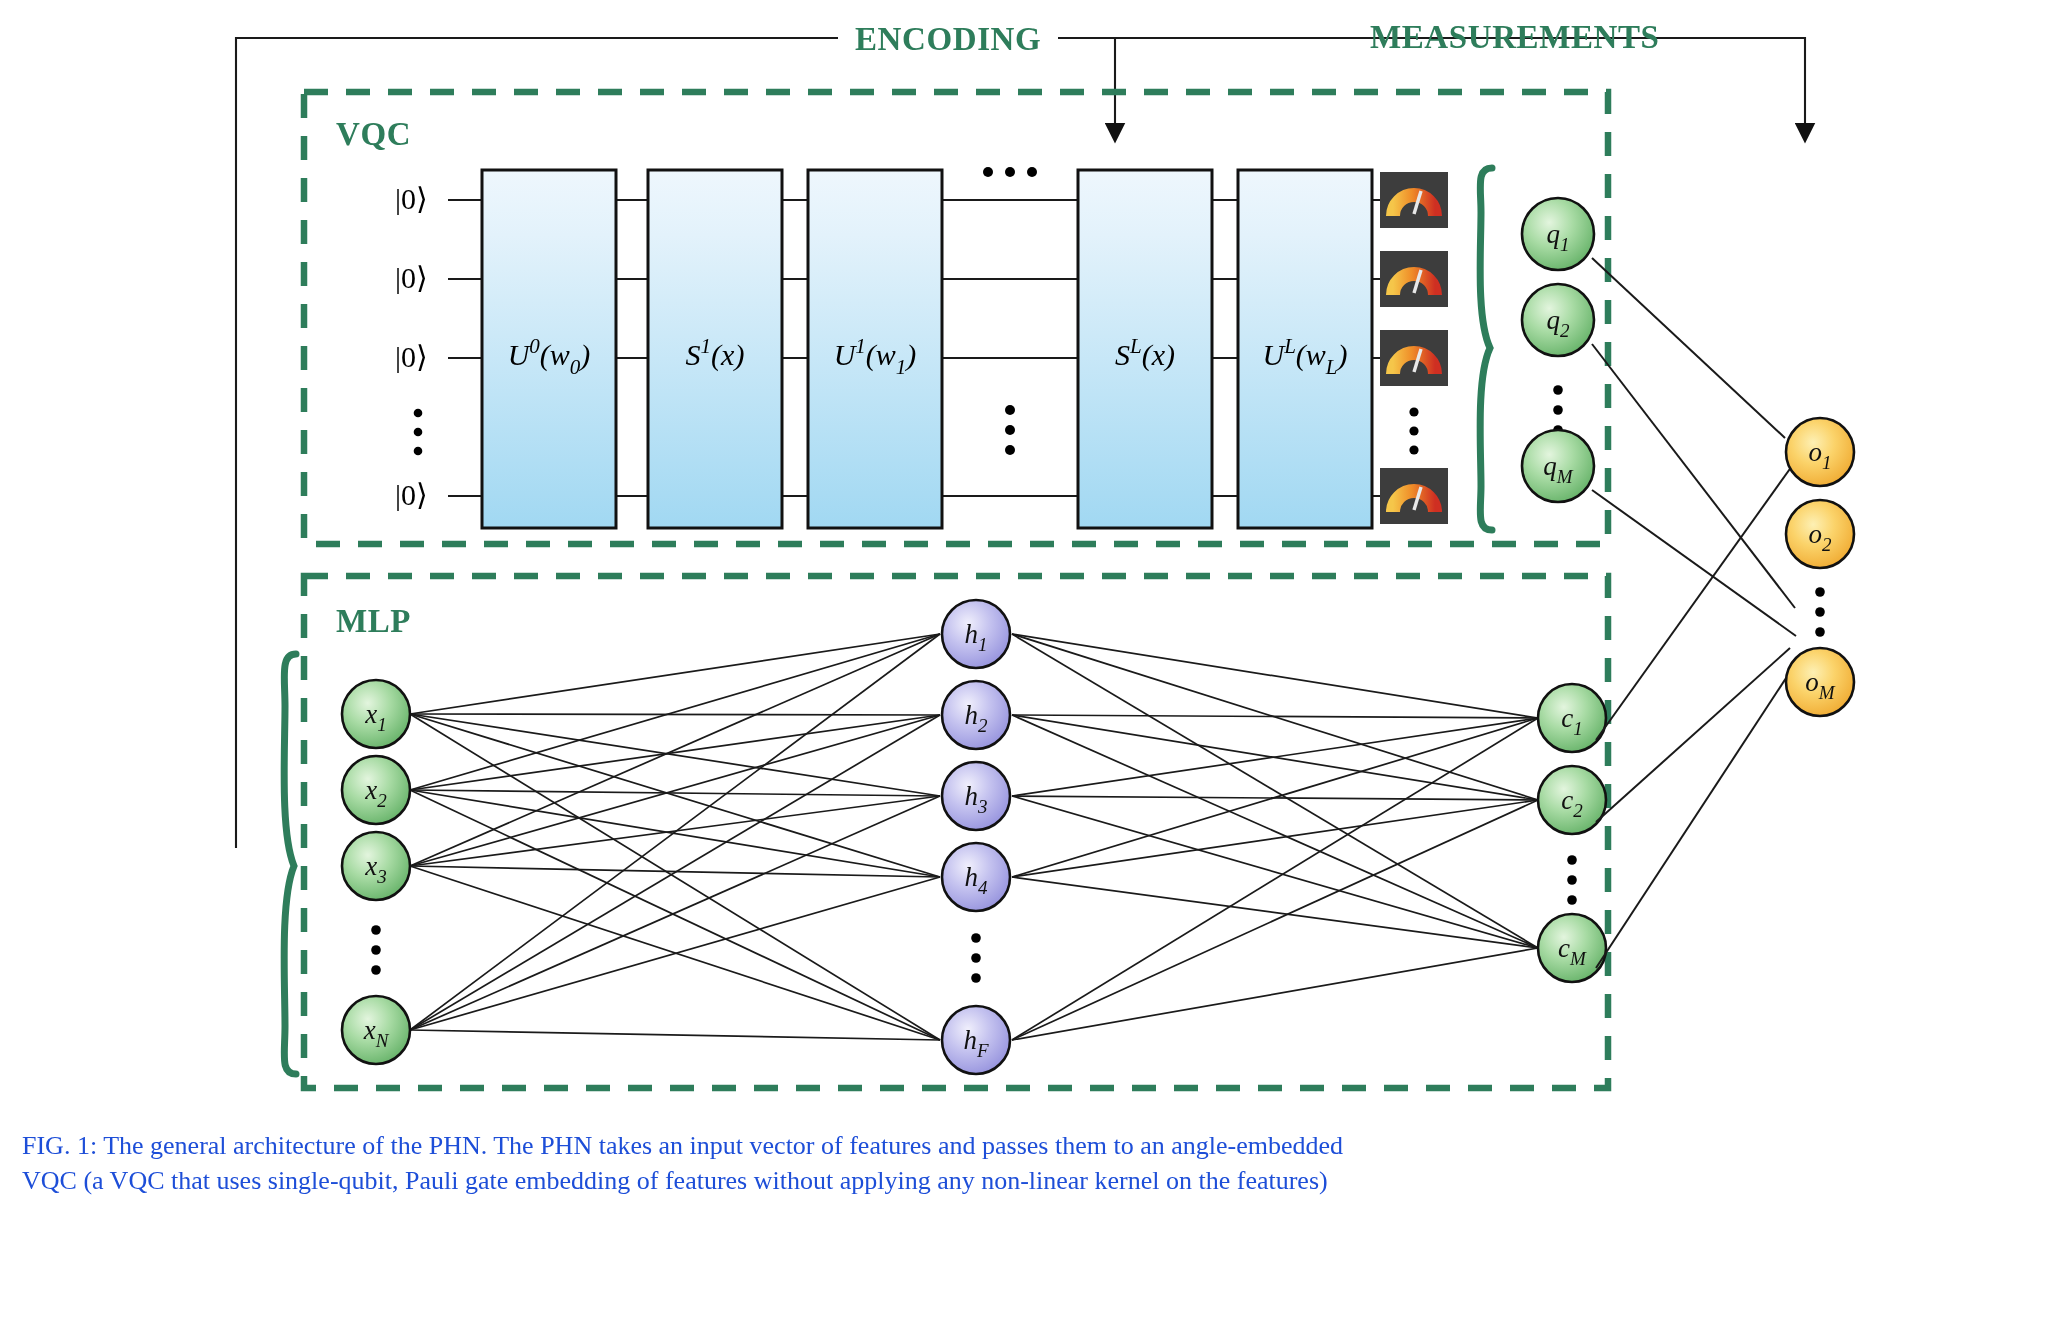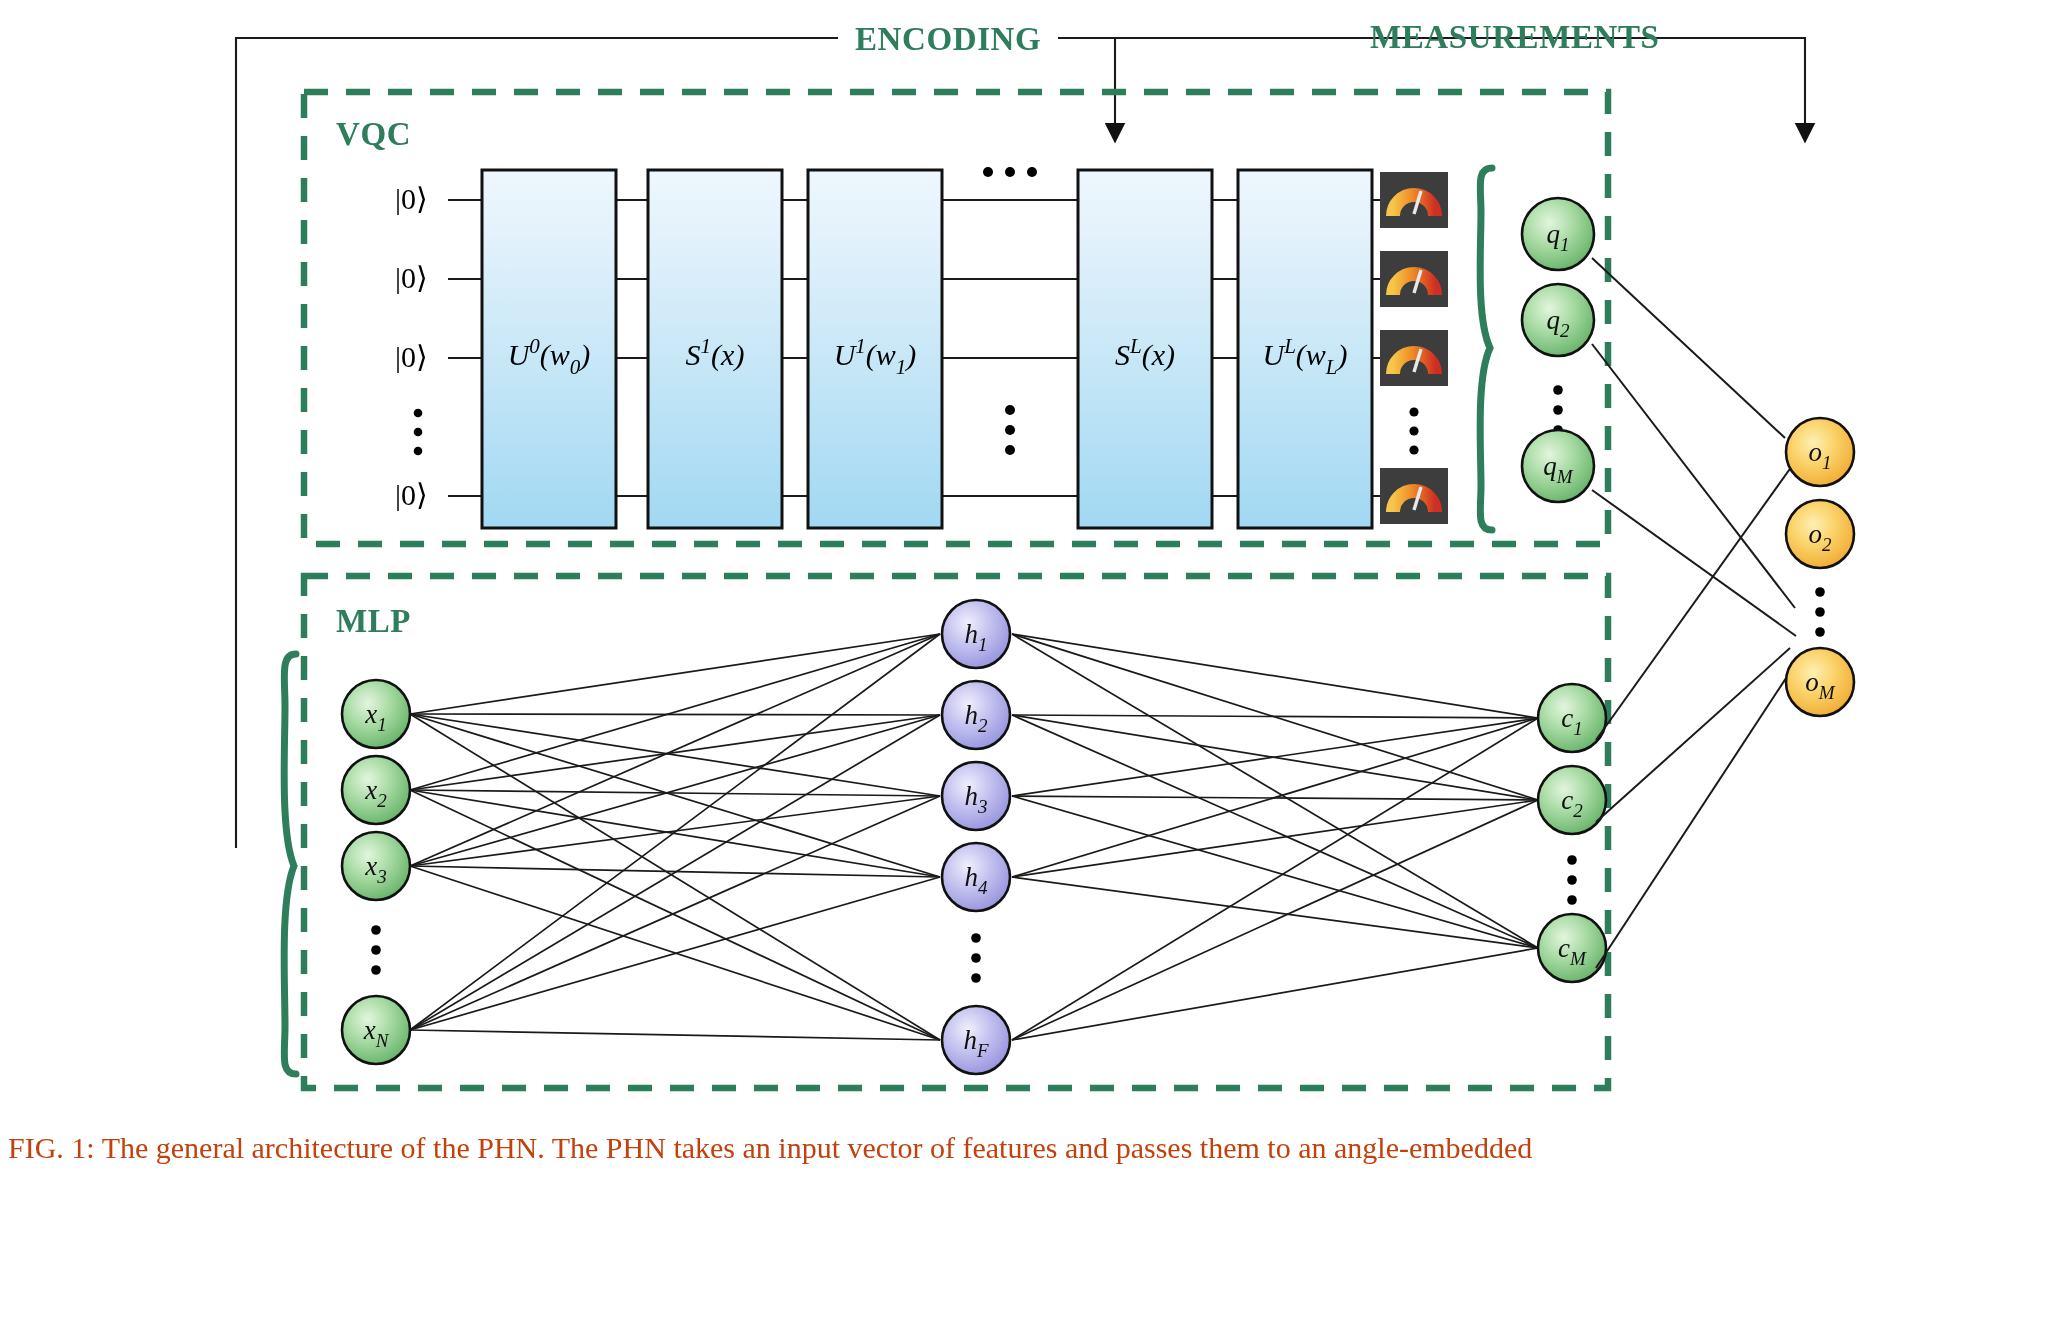--- a/index.html
+++ b/index.html
@@ -23,28 +23,28 @@
   }
   #diagram-canvas {
     position: absolute;
     left: 0;
     top: 0;
     width: 2050px;
     height: 1105px;
   }
   .caption-block {
     position: absolute;
-    left: 8px;
+    left: 22px;
     top: 1128px;
     width: 2010px;
     font-family: "Liberation Serif", "DejaVu Serif", serif;
-    font-size: 30px;
+    font-size: 26px;
     line-height: 1.36;
     text-align: left;
-    color: #c2410c;
+    color: #1d4ed8;
   }
   .caption-line {
     white-space: nowrap;
   }
   svg text {
     font-family: "Liberation Serif", "DejaVu Serif", serif;
   }
   .hdr-label {
     font-family: "Liberation Serif", "DejaVu Serif", serif;
     font-weight: bold;
@@ -448,15 +448,16 @@
         <circle class="node-circ" cx="1820" cy="682" r="34" fill="url(#orangeGrad)"></circle>
         <text class="node-label" x="1820" y="691" text-anchor="middle">
           <tspan>o</tspan><tspan dy="8" font-size="19">M</tspan>
         </text>
       </g>
     </g>
   </svg>
 
   <div class="caption-block">
     <div class="caption-line">FIG. 1: The general architecture of the PHN. The PHN takes an input vector of features and passes them to an angle-embedded</div>
+    <div class="caption-line">VQC (a VQC that uses single-qubit, Pauli gate embedding of features without applying any non-linear kernel on the features)</div>
   </div>
 
 </div>
 
 </body></html>

